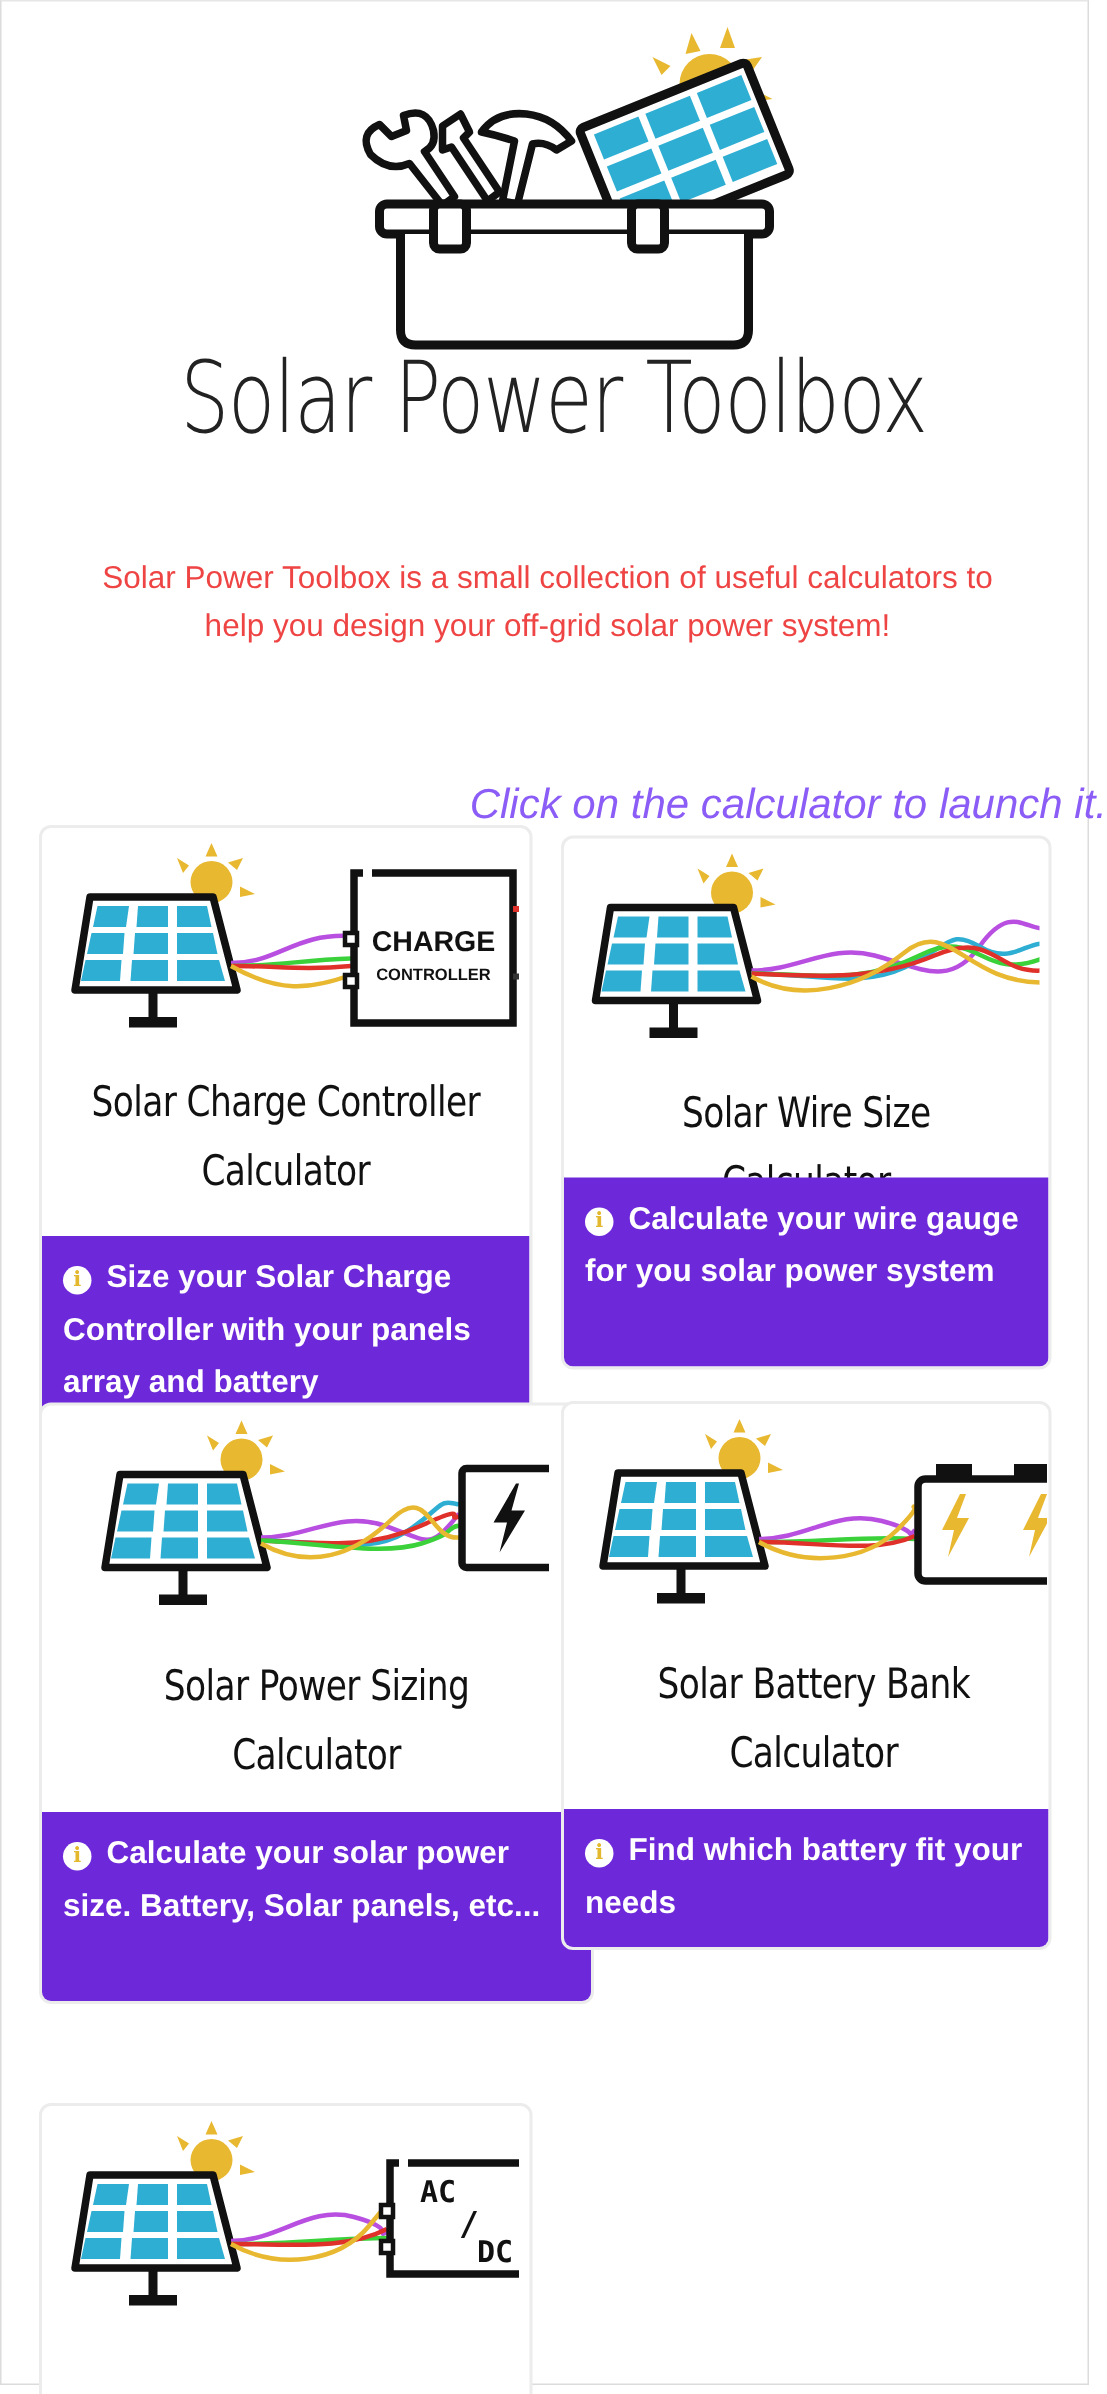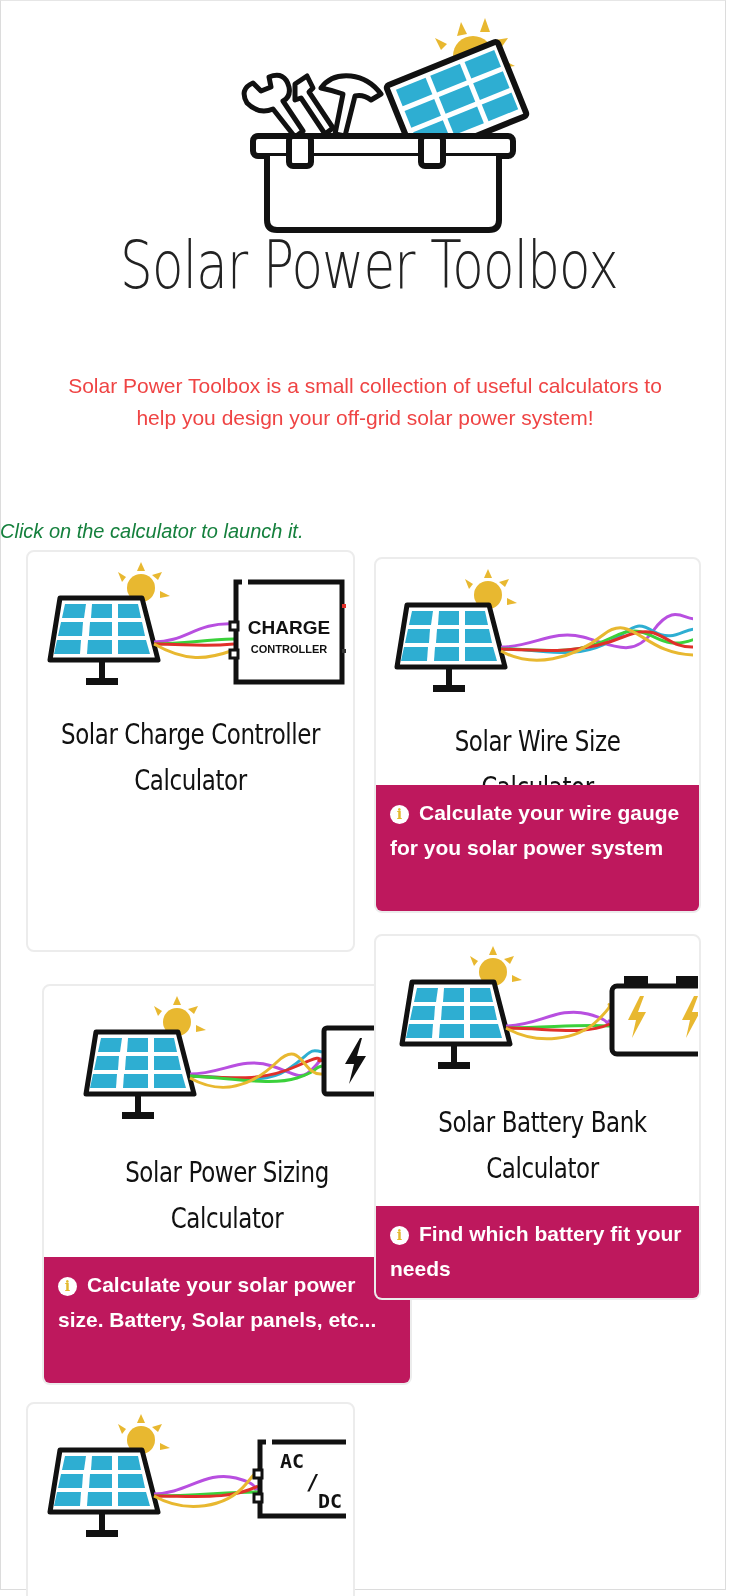--- a/index.html
+++ b/index.html
@@ -2,25 +2,25 @@
 <html><head>
 <meta charset="utf-8">
 <style>
   * { box-sizing: border-box; margin: 0; padding: 0; }
   html, body { width: 738px; height: 1596px; overflow: hidden; background: #fff; }
   body { font-family: "Liberation Sans", sans-serif; color: #212529; position: relative; }
   .frame { position: absolute; left: 0; top: 0; width: 726px; height: 1590px; border: 1px solid #dcdcdc; border-top-color:#e6e6e6; background:#fff; }
   .logo { position: absolute; left: 225px; top: 8px; width: 310px; height: 230px; }
   .site-title { position: absolute; left: 0; right: 0; top: 230px; text-align: center; font-family: "DejaVu Sans", sans-serif; font-weight: 200; font-size: 66px; letter-spacing: -1px; color: #222; transform: scaleX(0.78); transform-origin: 50% 0; white-space: nowrap; line-height: 1.1; }
   .intro { position: absolute; left: 56px; width: 618px; top: 370px; text-align: center; font-size: 21px; line-height: 32px; color: #ef4444; }
-  .hint { position: absolute; left: 0; right: 0; top: 520px; text-align: left; font-size: 20px; font-style: italic; color: #15803d; }
+  .hint { position: absolute; left: 0; right: 0; top: 520px; text-align: right; font-size: 28px; font-style: italic; color: #8b5cf6; }
   .card { position: absolute; background: #fff; border: 2px solid #ececec; border-radius: 8px; overflow: hidden; cursor: pointer; }
   .card .illus { display: block; margin: 0 auto; }
   .card .ctitle { text-align: center; font-family: "DejaVu Sans", sans-serif; font-size: 28px; color: #111; line-height: 46px; transform: scaleX(0.82); transform-origin: 50% 0; letter-spacing: -0.5px; }
-  .card .cdesc { position: absolute; left: 0; right: 0; bottom: 0; background: #be185d; color: #fff; font-weight: bold; font-size: 21px; line-height: 35px; padding: 10px 14px 8px 14px; }
+  .card .cdesc { position: absolute; left: 0; right: 0; bottom: 0; background: #6d28d9; color: #fff; font-weight: bold; font-size: 21px; line-height: 35px; padding: 10px 14px 8px 14px; }
   .info { display: inline-block; width: 19px; height: 19px; border-radius: 50%; background: #fff; color: #e3b82d; font-size: 14px; line-height: 19px; text-align: center; font-family: "DejaVu Serif", serif; font-weight: bold; margin-right: 10px; vertical-align: 1px; }
 </style>
 </head>
 <body>
 
 <div class="frame"></div>
 
 <svg class="logo" viewBox="0 0 310 230">
 
   <g fill="#e8b830">
@@ -104,38 +104,39 @@
     </g>
     <path d="M212,30 L306,30 L306,130 L200,130 L200,30 L206,30" fill="#fff" stroke="#111" stroke-width="5"></path>
     <rect x="194" y="70" width="8" height="8" fill="#fff" stroke="#111" stroke-width="3"></rect>
     <rect x="194" y="98" width="8" height="8" fill="#fff" stroke="#111" stroke-width="3"></rect>
     <text x="253" y="82" text-anchor="middle" font-family="Liberation Sans, sans-serif" font-weight="bold" font-size="19" fill="#111">CHARGE</text>
     <text x="253" y="101" text-anchor="middle" font-family="Liberation Sans, sans-serif" font-weight="bold" font-size="11" fill="#111">CONTROLLER</text>
     <rect x="306" y="52" width="8" height="4" fill="#e0302a"></rect>
     <rect x="306" y="97" width="8" height="4" fill="#333"></rect>
   </svg>
   <div class="ctitle" style="margin-top:20px;">Solar Charge Controller Calculator</div>
+  <div class="cdesc" style="height:126px;"><span class="info">i</span><span>Size your Solar Charge Controller with your panels array and battery</span></div>
 </div>
 
 <div class="card" style="left:374px;top:557px;width:327px;height:356px;">
   <svg class="illus" width="310" height="140" viewBox="0 0 310 140">
     <use href="#panel" x="10" y="8"></use>
     <g fill="none" stroke-width="3">
       <path d="M118,88 C150,88 170,70 200,78 S250,100 270,72 S300,60 312,60" stroke="#b84fe0"></path>
       <path d="M118,90 C160,90 190,100 220,86 S250,60 270,72 S300,70 312,70" stroke="#2eaed2"></path>
       <path d="M118,90 C160,90 190,98 230,78 S270,96 312,80" stroke="#3bd13b"></path>
       <path d="M118,90 C160,92 200,95 240,78 S280,90 312,88" stroke="#e0302a"></path>
       <path d="M118,92 C150,110 190,100 220,76 S260,96 312,96" stroke="#e8b830"></path>
     </g>
   </svg>
   <div class="ctitle" style="margin-top:20px;">Solar Wire Size Calculator</div>
   <div class="cdesc" style="height:126px;"><span class="info">i</span><span>Calculate your wire gauge for you solar power system</span></div>
 </div>
 
-<div class="card" style="left:26px;top:984px;width:370px;height:401px;margin-left:16px;">
+<div class="card" style="left:26px;top:935px;width:370px;height:401px;">
   <svg class="illus" width="310" height="140" viewBox="0 0 310 140">
     <use href="#panel" x="10" y="8"></use>
     <g fill="none" stroke-width="3">
       <path d="M118,88 C150,88 170,70 200,80 S230,98 250,72" stroke="#b84fe0"></path>
       <path d="M118,90 C160,90 190,100 215,84 S235,62 250,66" stroke="#2eaed2"></path>
       <path d="M118,90 C160,92 190,96 225,80 S240,78 250,74" stroke="#e0302a"></path>
       <path d="M118,90 C160,92 200,100 225,92 S240,82 250,80" stroke="#3bd13b"></path>
       <path d="M118,92 C150,110 180,100 205,76 S230,90 250,88" stroke="#e8b830"></path>
     </g>
     <rect x="252" y="42" width="62" height="66" rx="3" fill="#fff" stroke="#111" stroke-width="5"></rect>

